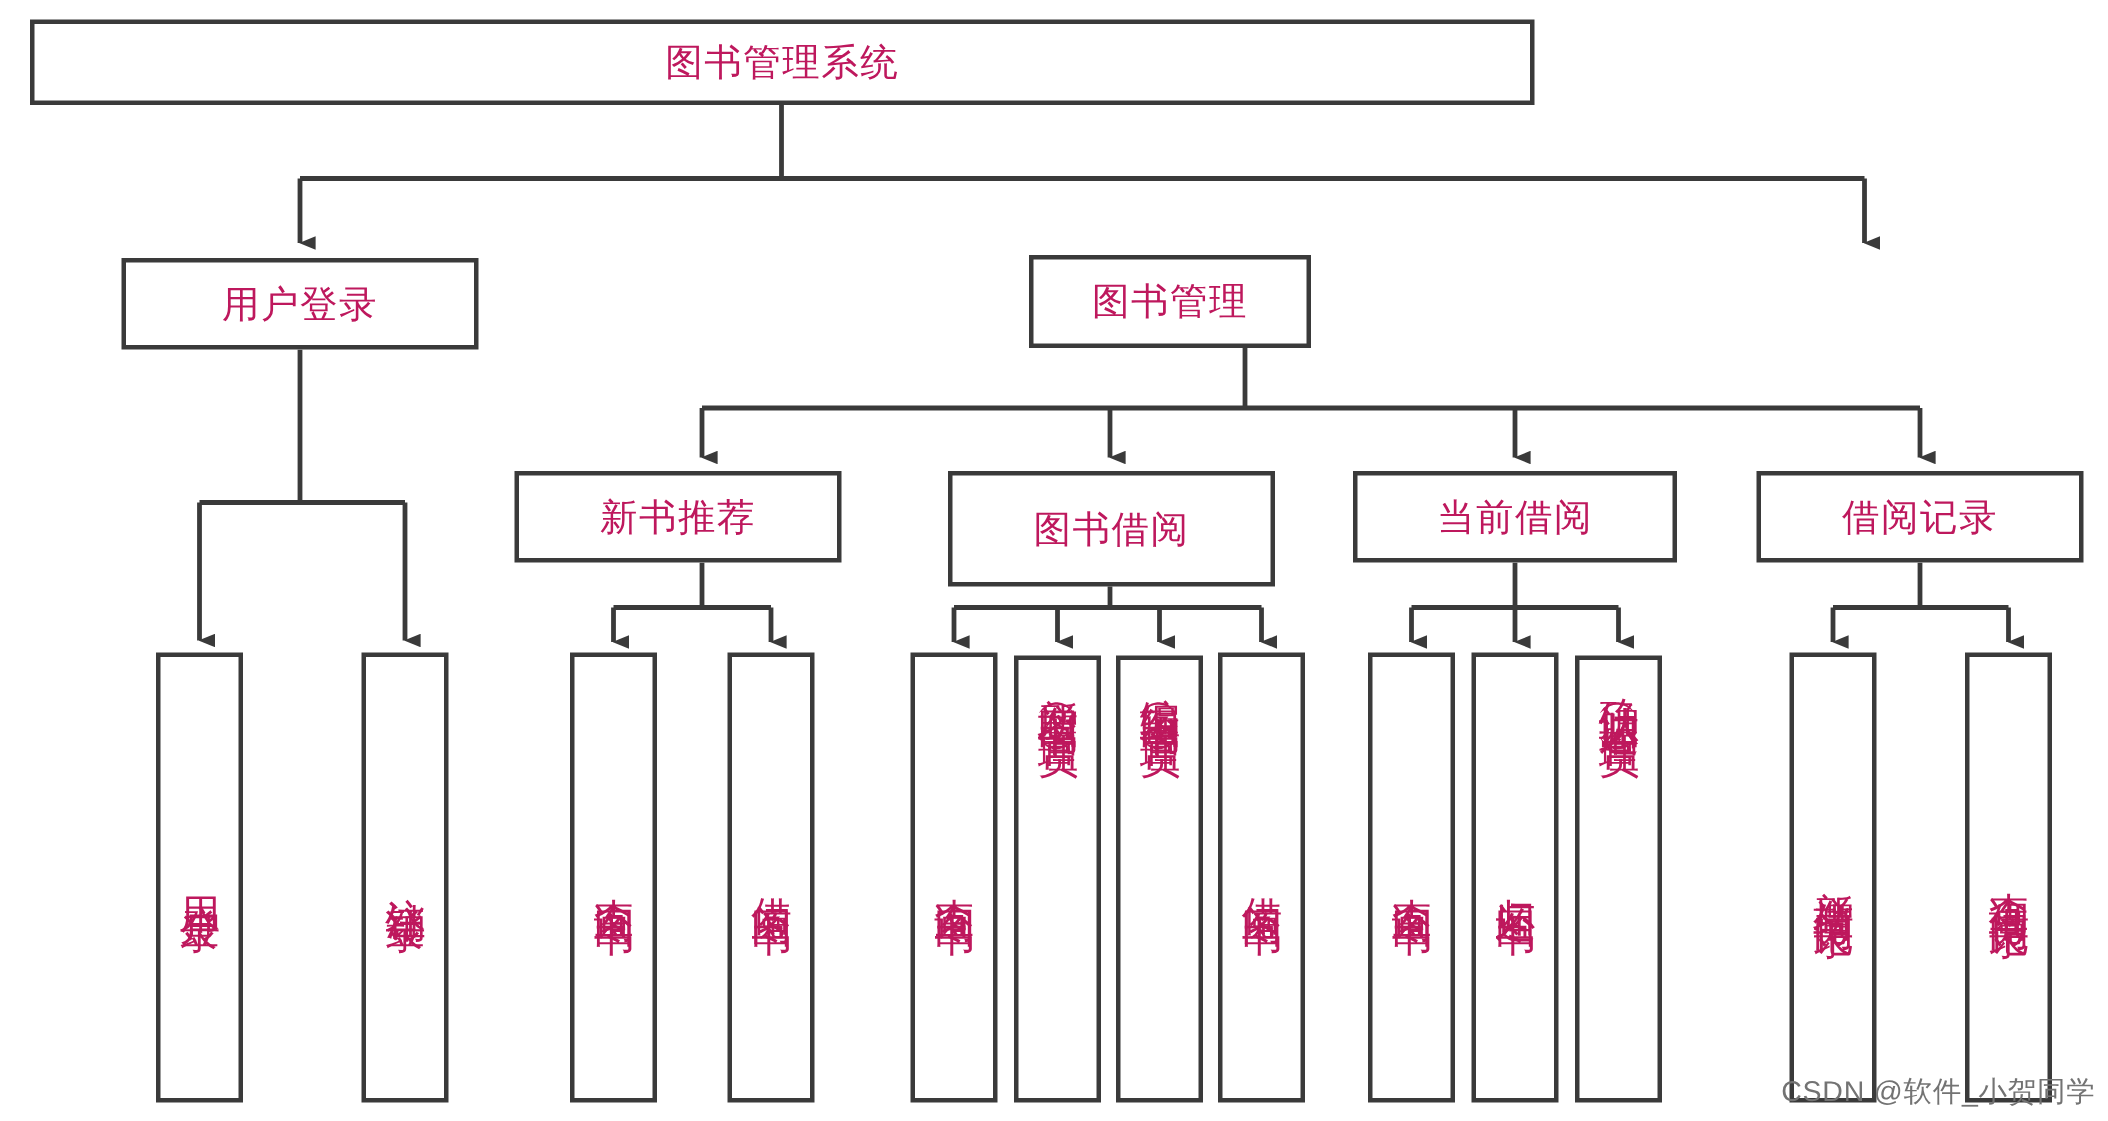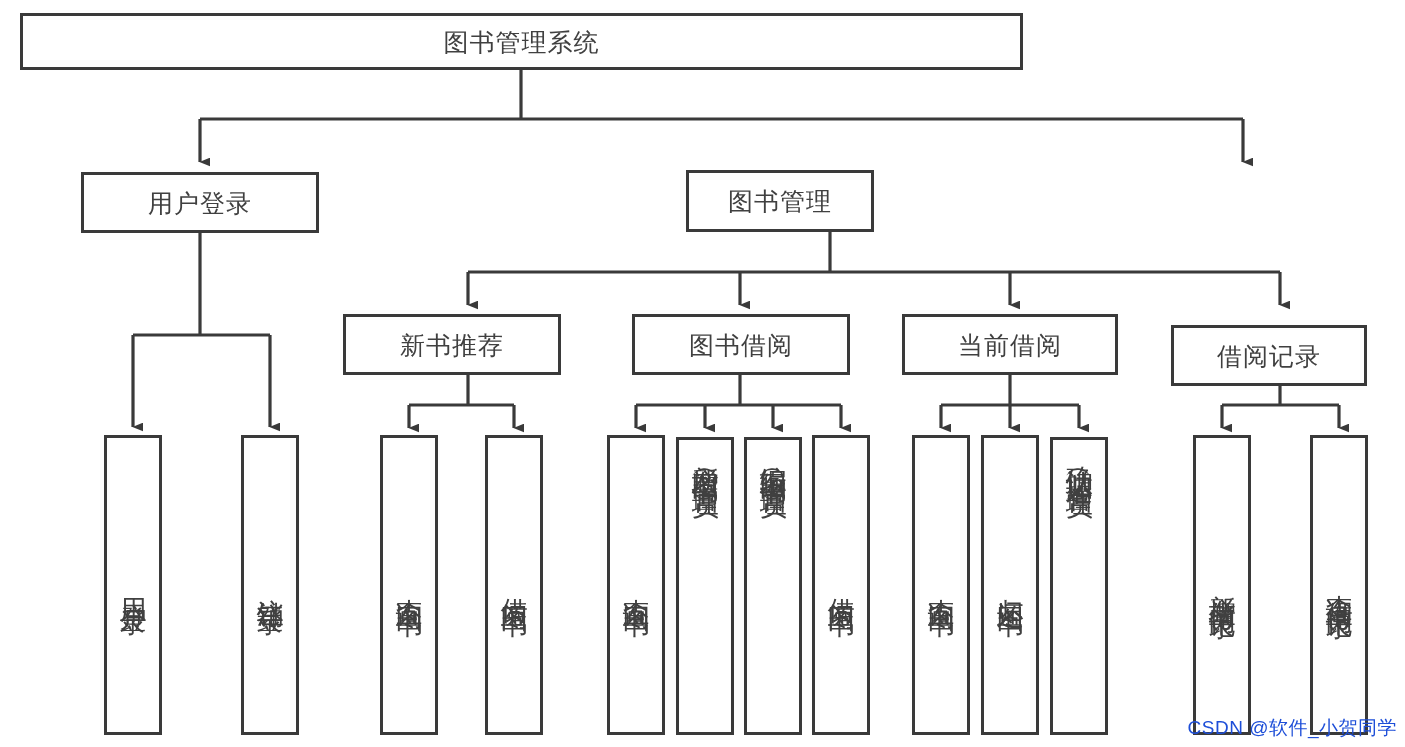--- a/index.html
+++ b/index.html
@@ -30,21 +30,21 @@
     justify-content:center;
     color:#2b2b2b;
     z-index:2;
   }
   .node .lbl{
     display:block;
     font-size:25px;
     line-height:1.12;
     letter-spacing:1px;
     white-space:nowrap;
-    color:#404040;
+    color:#be185d;
   }
   
   .node.vert{
     align-items:flex-start;
     padding-top:4px;
   }
   .node.vert .lbl{
     writing-mode:vertical-rl;
     text-orientation:upright;
     font-size:27px;
@@ -55,21 +55,21 @@
   }
   .node.vert.mid{
     align-items:center;
     padding-top:0;
   }
   .watermark{
     position:absolute;
     right:8px;
     bottom:6px;
     font-size:19px;
-    color:#1d4ed8;
+    color:#737373;
     letter-spacing:.5px;
     z-index:5;
     white-space:nowrap;
     font-family:"Liberation Sans","DejaVu Sans",sans-serif;
   }
 </style>
 </head>
 <body>
 
 <div id="canvas">
@@ -133,29 +133,29 @@
   </div>
 
   <div class="node" style="left:686px;top:170px;width:188px;height:62px;text-align:right;">
     <span class="lbl">图书管理</span>
   </div>
 
   <div class="node" style="left:343px;top:314px;width:218px;height:61px;">
     <span class="lbl">新书推荐</span>
   </div>
 
-  <div class="node" style="left:632px;top:314px;width:218px;height:61px;">
+  <div class="node" style="left:632px;top:314px;width:218px;height:77px;">
     <span class="lbl">图书借阅</span>
   </div>
 
   <div class="node" style="left:902px;top:314px;width:216px;height:61px;">
     <span class="lbl">当前借阅</span>
   </div>
 
-  <div class="node" style="left:1171px;top:314px;width:196px;height:61px;margin-top:11px;">
+  <div class="node" style="left:1171px;top:314px;width:218px;height:61px;">
     <span class="lbl">借阅记录</span>
   </div>
 
   <div class="node vert mid" style="left:104px;top:435px;width:58px;height:300px;">
     <span class="lbl">用户登录</span>
   </div>
 
   <div class="node vert mid" style="left:241px;top:435px;width:58px;height:300px;">
     <span class="lbl">注销登录</span>
   </div>

